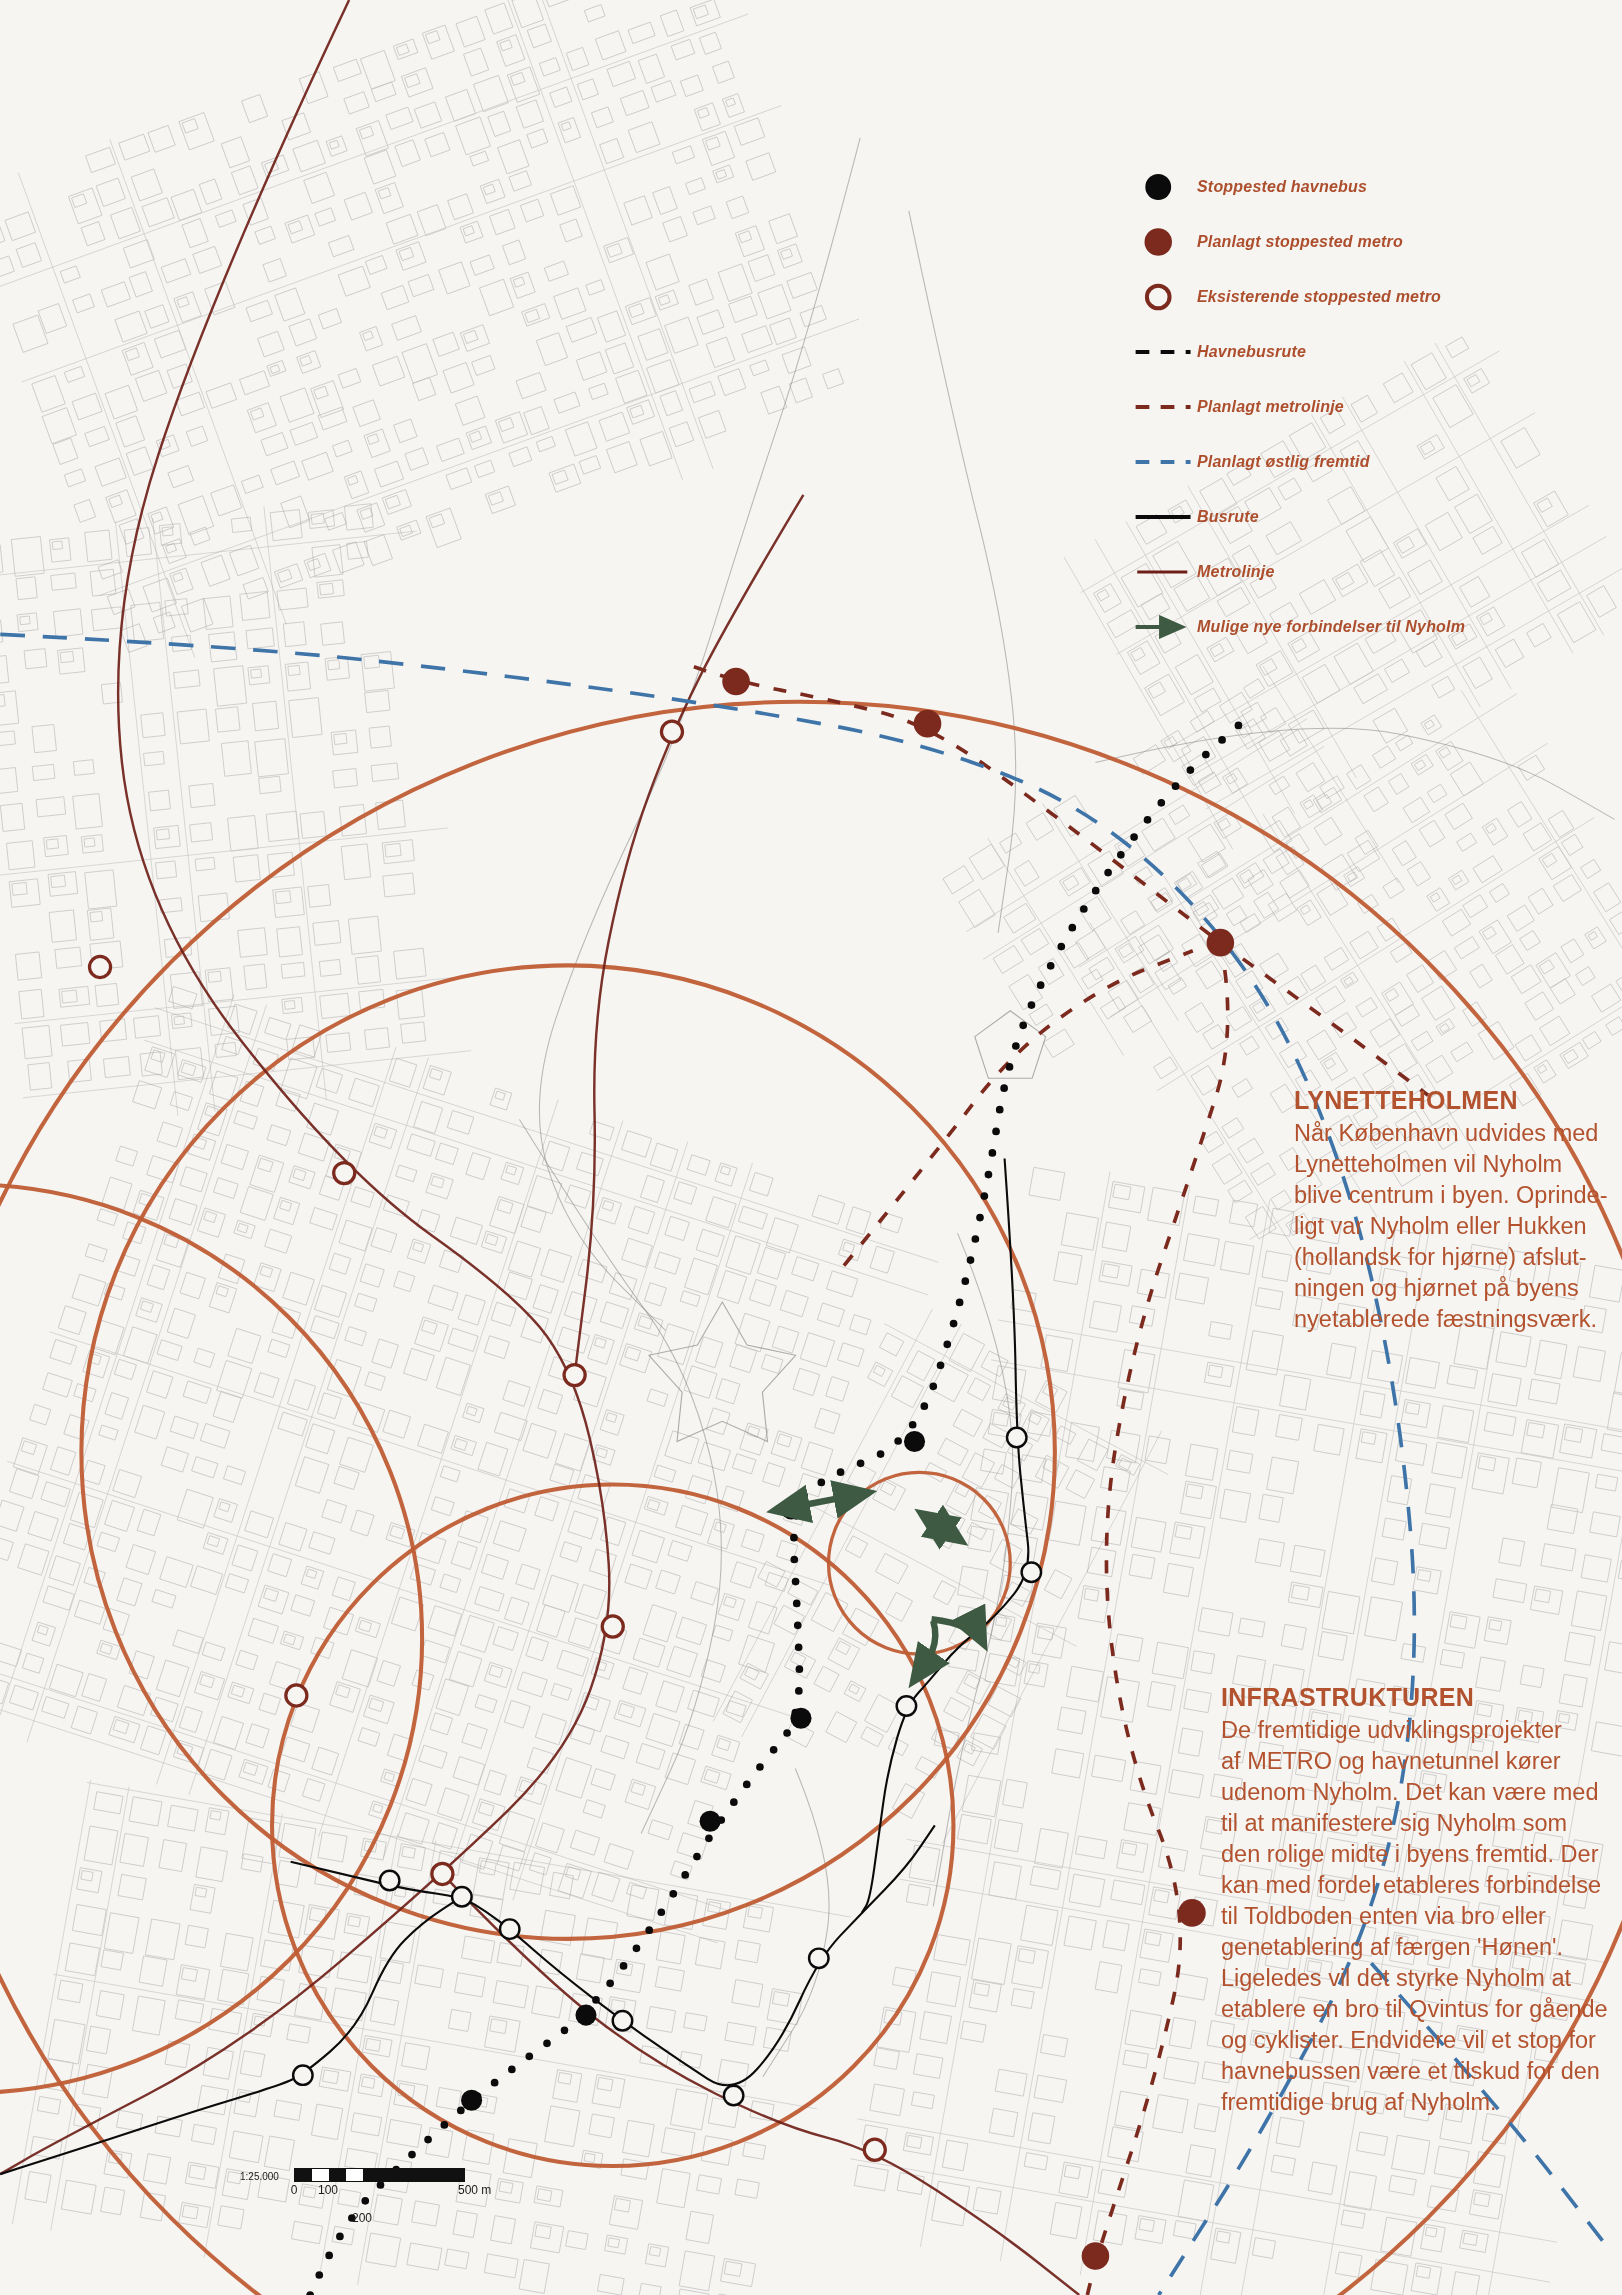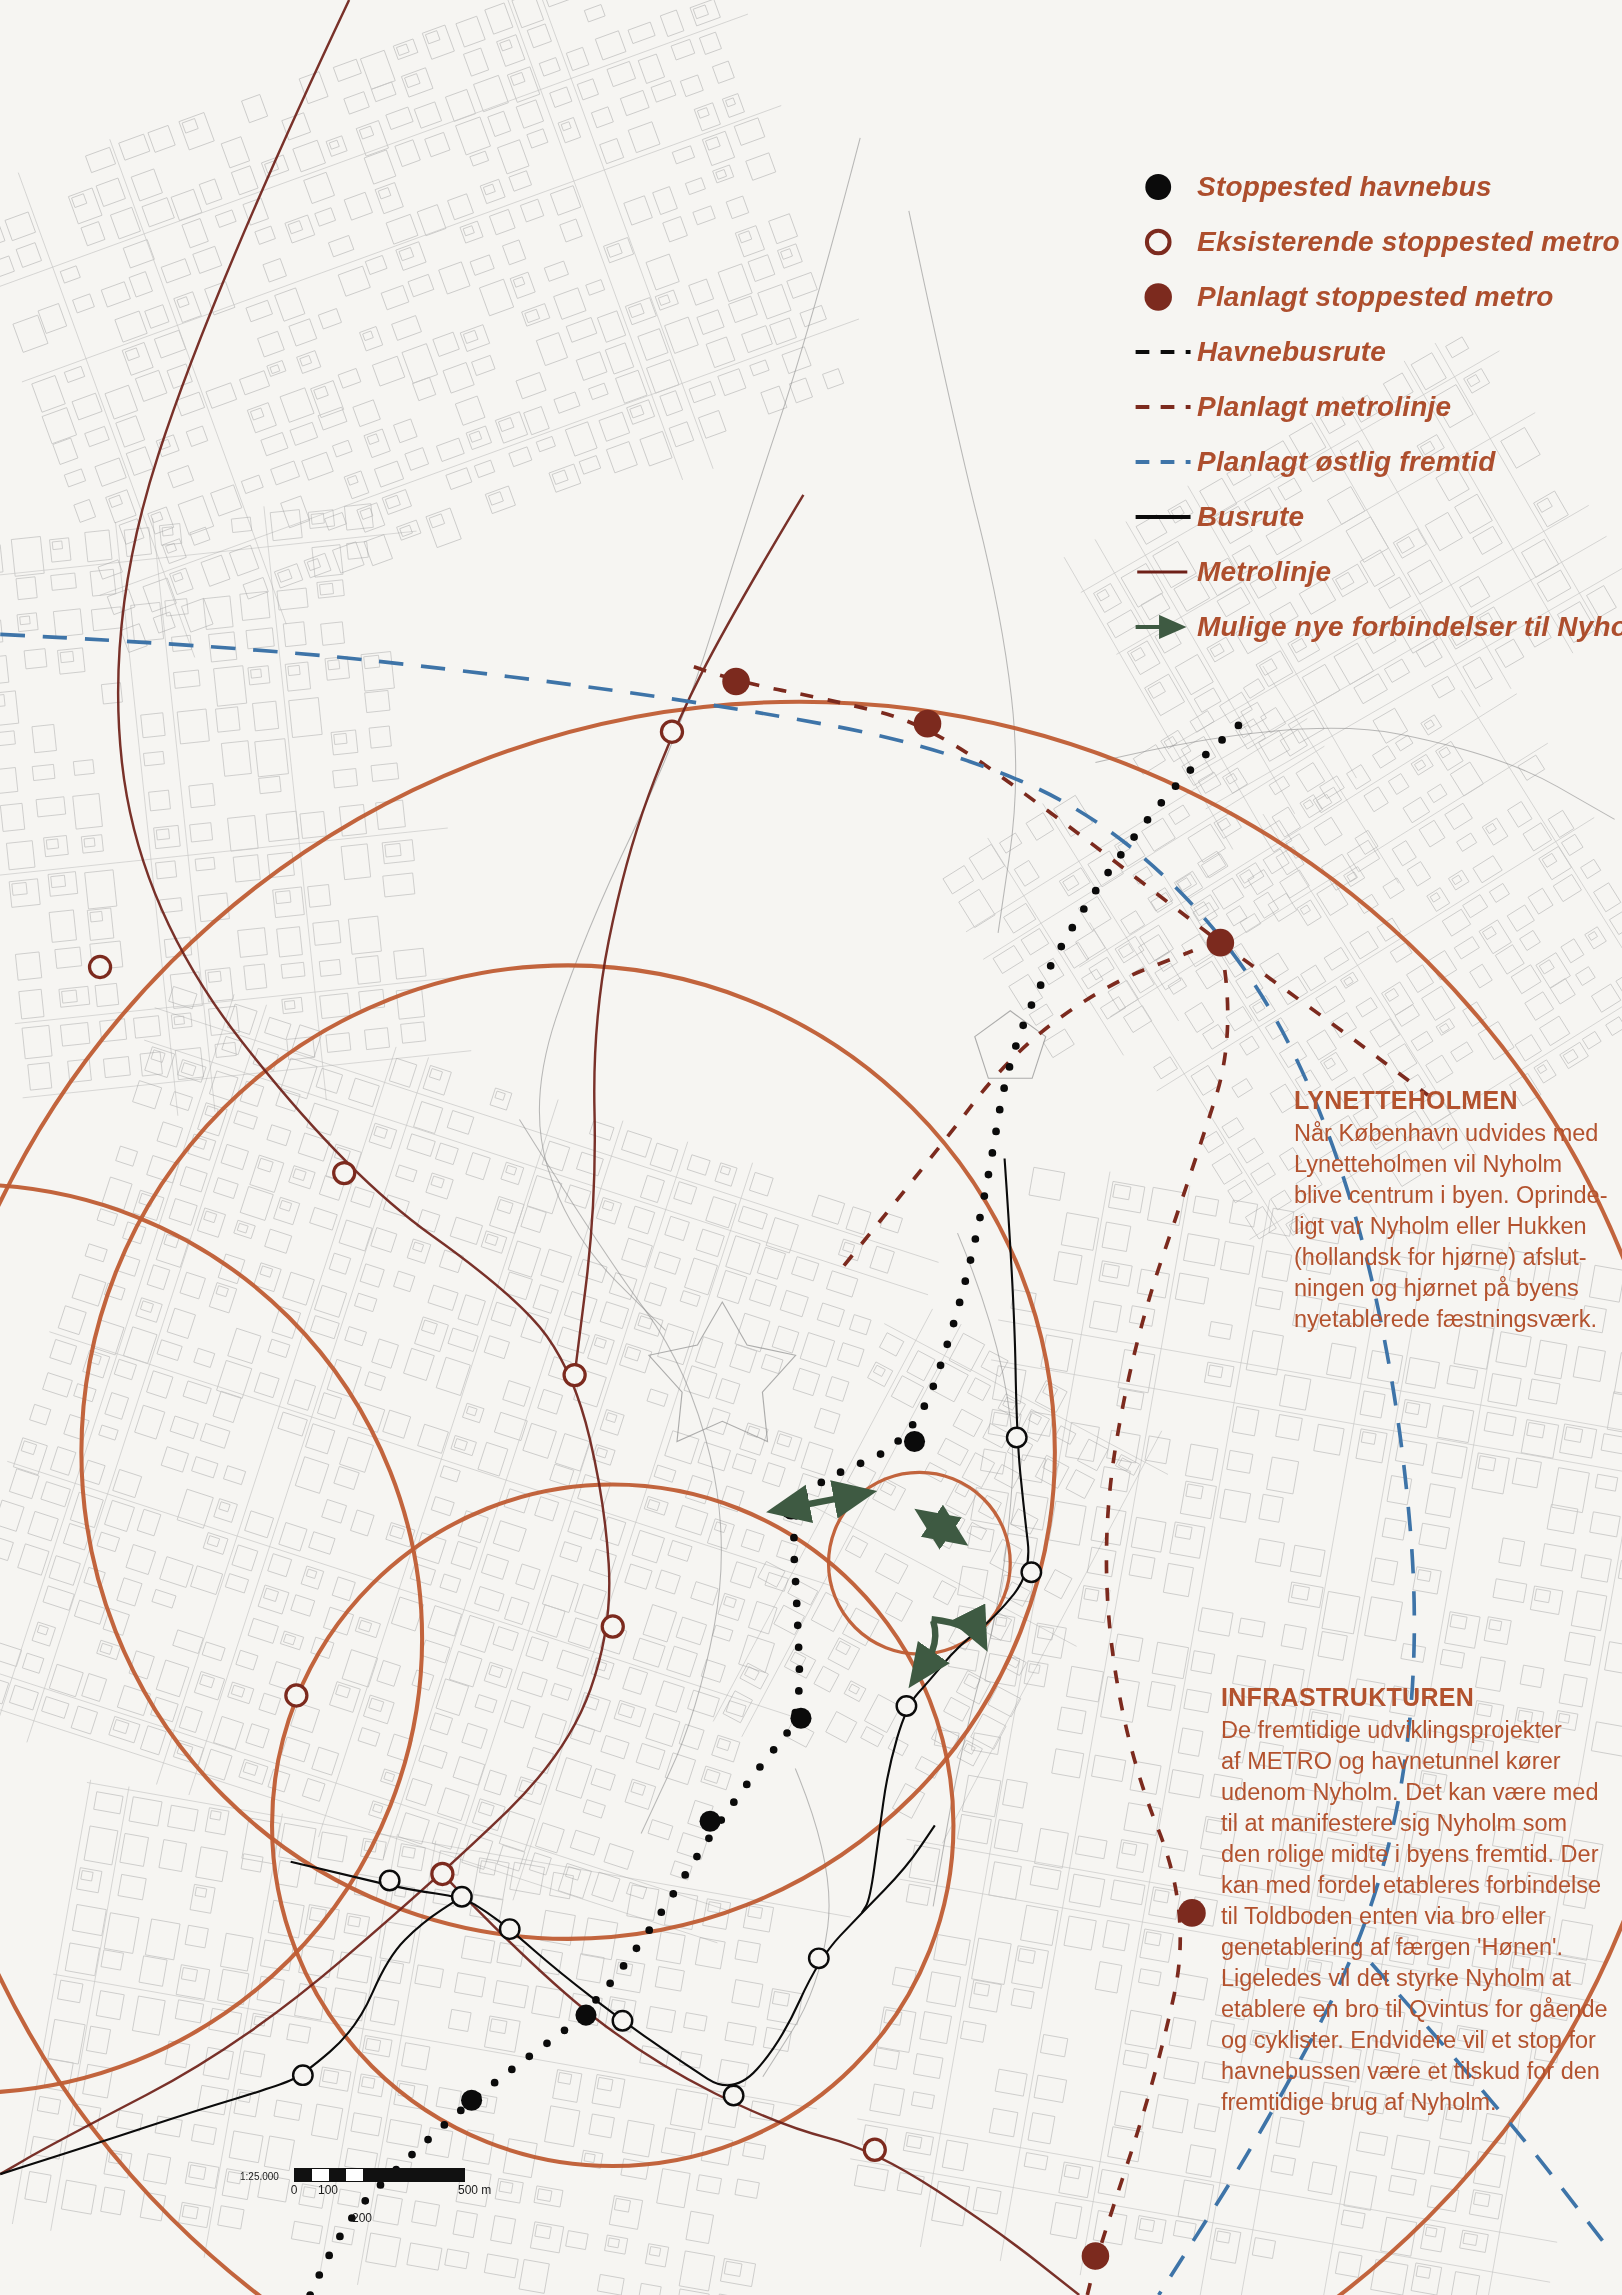--- a/index.html
+++ b/index.html
@@ -5,21 +5,21 @@
   html,body{margin:0;padding:0;background:#e8e8e8;}
   .canvas{
     position:relative;width:1623px;height:2295px;background:#f6f5f2;
     overflow:hidden;font-family:"Liberation Sans",sans-serif;
   }
   #map-svg{position:absolute;left:0;top:0;width:1623px;height:2295px;}
   
   #legend{position:absolute;left:1134px;top:159px;width:487px;}
   .legend-row{display:flex;align-items:center;height:55px;}
   .legend-sym{width:63px;height:36px;flex:0 0 63px;display:flex;align-items:center;justify-content:center;}
-  .legend-label{font-size:28px;font-style:italic;font-weight:bold;color:#ad4e2d;letter-spacing:0.2px;white-space:nowrap;}
+  .legend-label{font-size:16px;font-style:italic;font-weight:bold;color:#ad4e2d;letter-spacing:0.2px;white-space:nowrap;}
   
   .annot{position:absolute;color:#b3522e;}
   .annot h3{margin:0 0 3.2px 0;font-size:25px;font-weight:bold;letter-spacing:0.3px;}
   .annot .body{font-size:23.5px;line-height:31px;white-space:pre-line;}
   #annot-lynetteholmen{left:1294px;top:1086px;width:349px;}
   #annot-infrastrukturen{left:1221px;top:1683px;width:422px;}
   
   #scalebar{position:absolute;left:240px;top:2168px;width:341px;color:#1a1a1a;}
   #scale-ratio{position:absolute;left:0;top:3.2px;font-size:10px;}
   #bar-wrap{position:absolute;left:54px;top:0;width:169px;height:12px;border:1.2px solid #111;background:#fff;display:flex;}
@@ -2194,32 +2194,32 @@
         <div class="legend-sym">
           <svg viewBox="0 0 78 44" width="63" height="36">
             <circle cx="30" cy="22" r="16" fill="#0b0b0b"></circle>
           </svg>
         </div>
         <span class="legend-label">Stoppested havnebus</span>
       </div>
       <div class="legend-row">
         <div class="legend-sym">
           <svg viewBox="0 0 78 44" width="63" height="36">
+            <circle cx="30" cy="22" r="17" fill="#7c2a1e"></circle>
+          </svg>
+        </div>
+        <span class="legend-label">Planlagt stoppested metro</span>
+      </div>
+      <div class="legend-row">
+        <div class="legend-sym">
+          <svg viewBox="0 0 78 44" width="63" height="36">
             <circle cx="30" cy="22" r="14" fill="none" stroke="#7c2a1e" stroke-width="5"></circle>
           </svg>
         </div>
         <span class="legend-label">Eksisterende stoppested metro</span>
-      </div>
-      <div class="legend-row">
-        <div class="legend-sym">
-          <svg viewBox="0 0 78 44" width="63" height="36">
-            <circle cx="30" cy="22" r="17" fill="#7c2a1e"></circle>
-          </svg>
-        </div>
-        <span class="legend-label">Planlagt stoppested metro</span>
       </div>
       <div class="legend-row">
         <div class="legend-sym">
           <svg viewBox="0 0 78 44" width="63" height="36">
             <line x1="2" y1="22" x2="70" y2="22" stroke="#0b0b0b" stroke-width="5" stroke-dasharray="17 14"></line>
           </svg>
         </div>
         <span class="legend-label">Havnebusrute</span>
       </div>
       <div class="legend-row">

